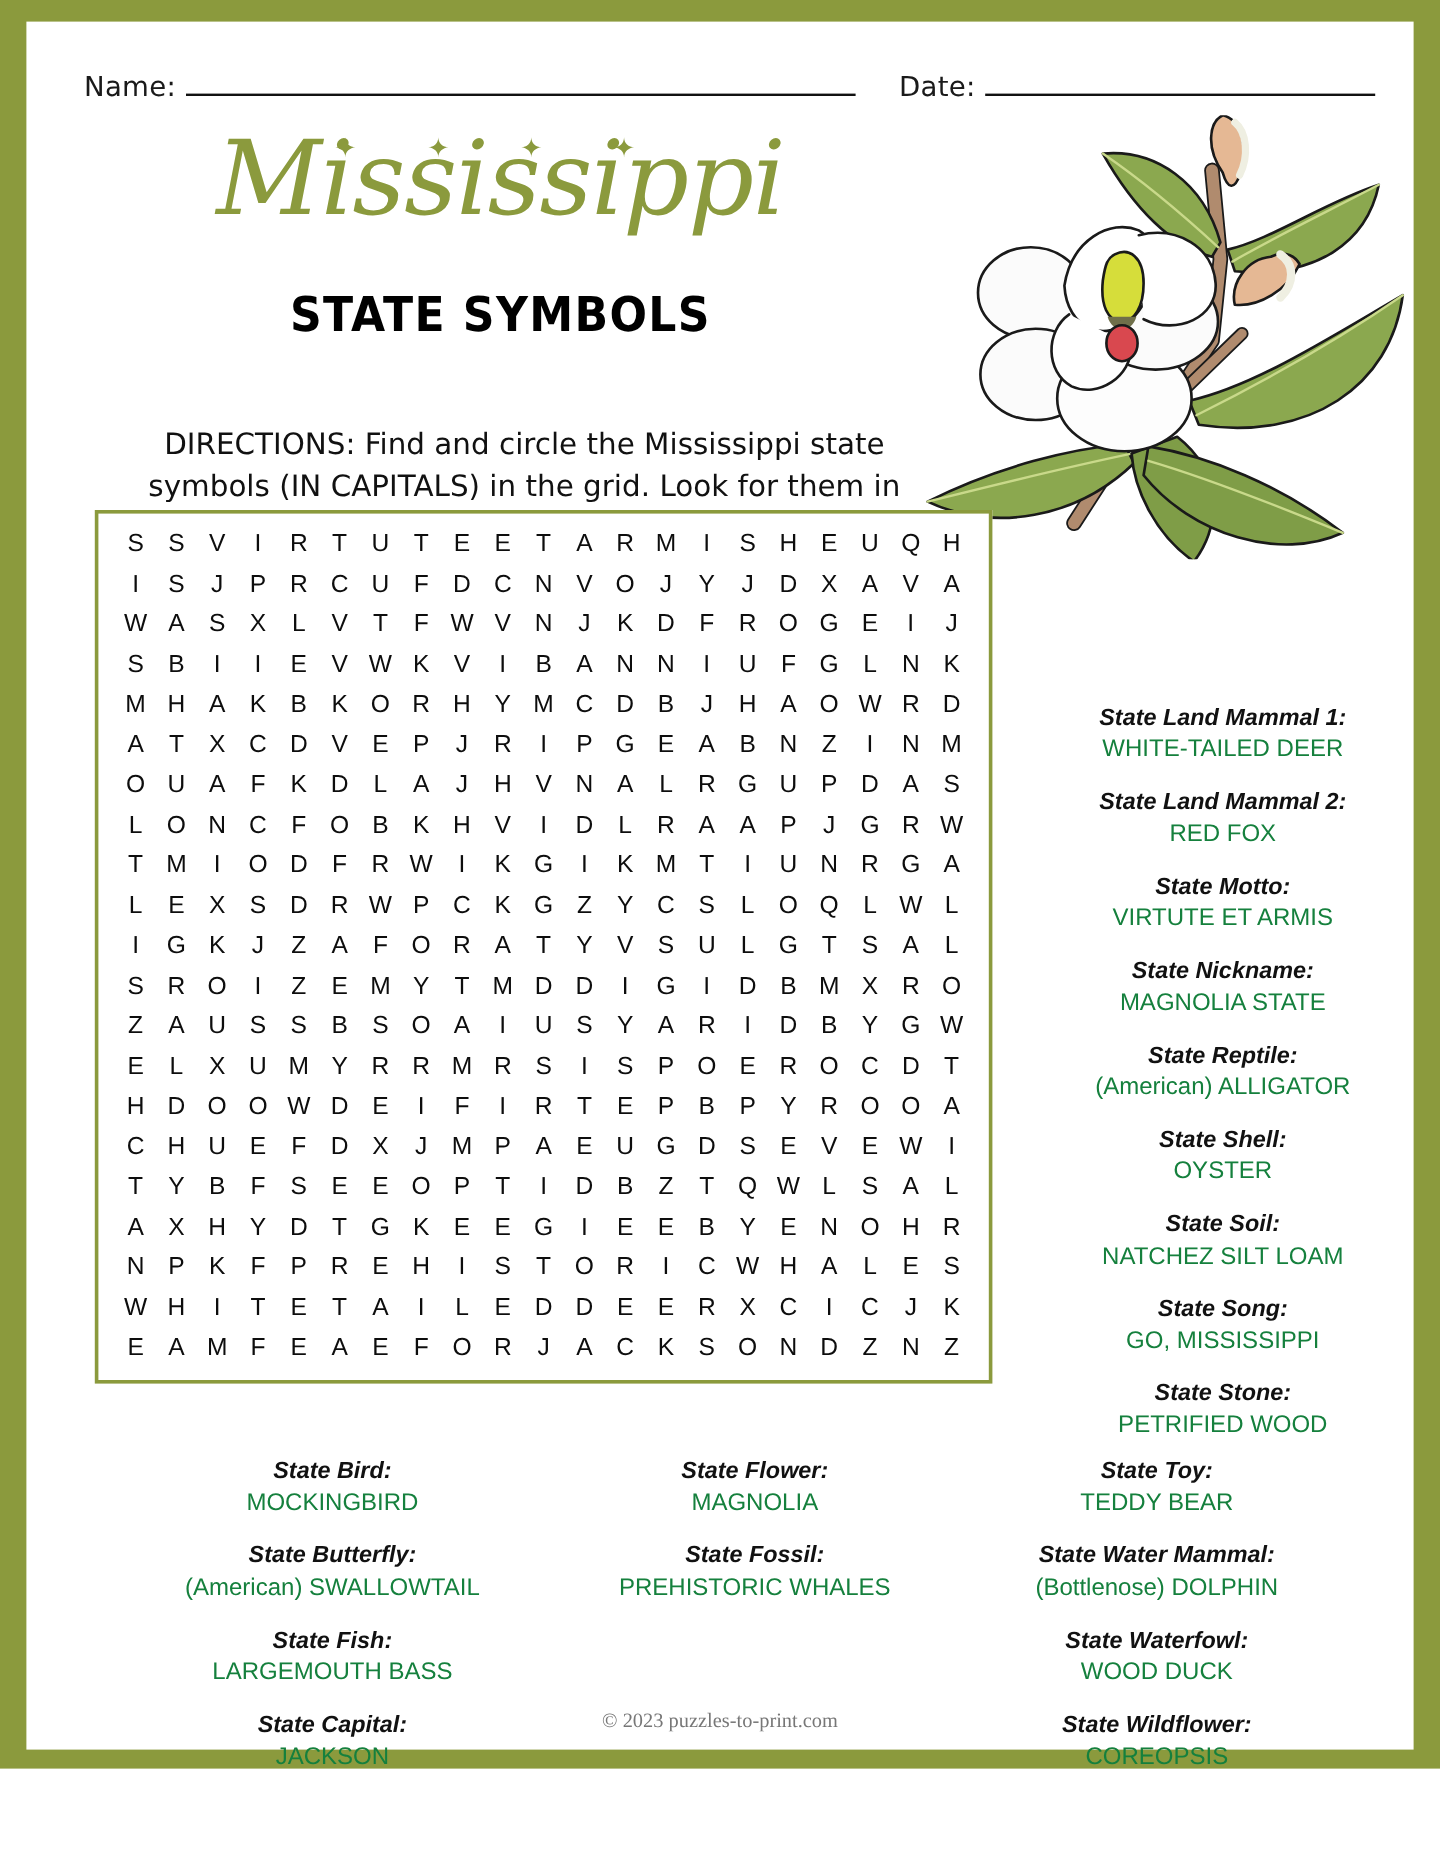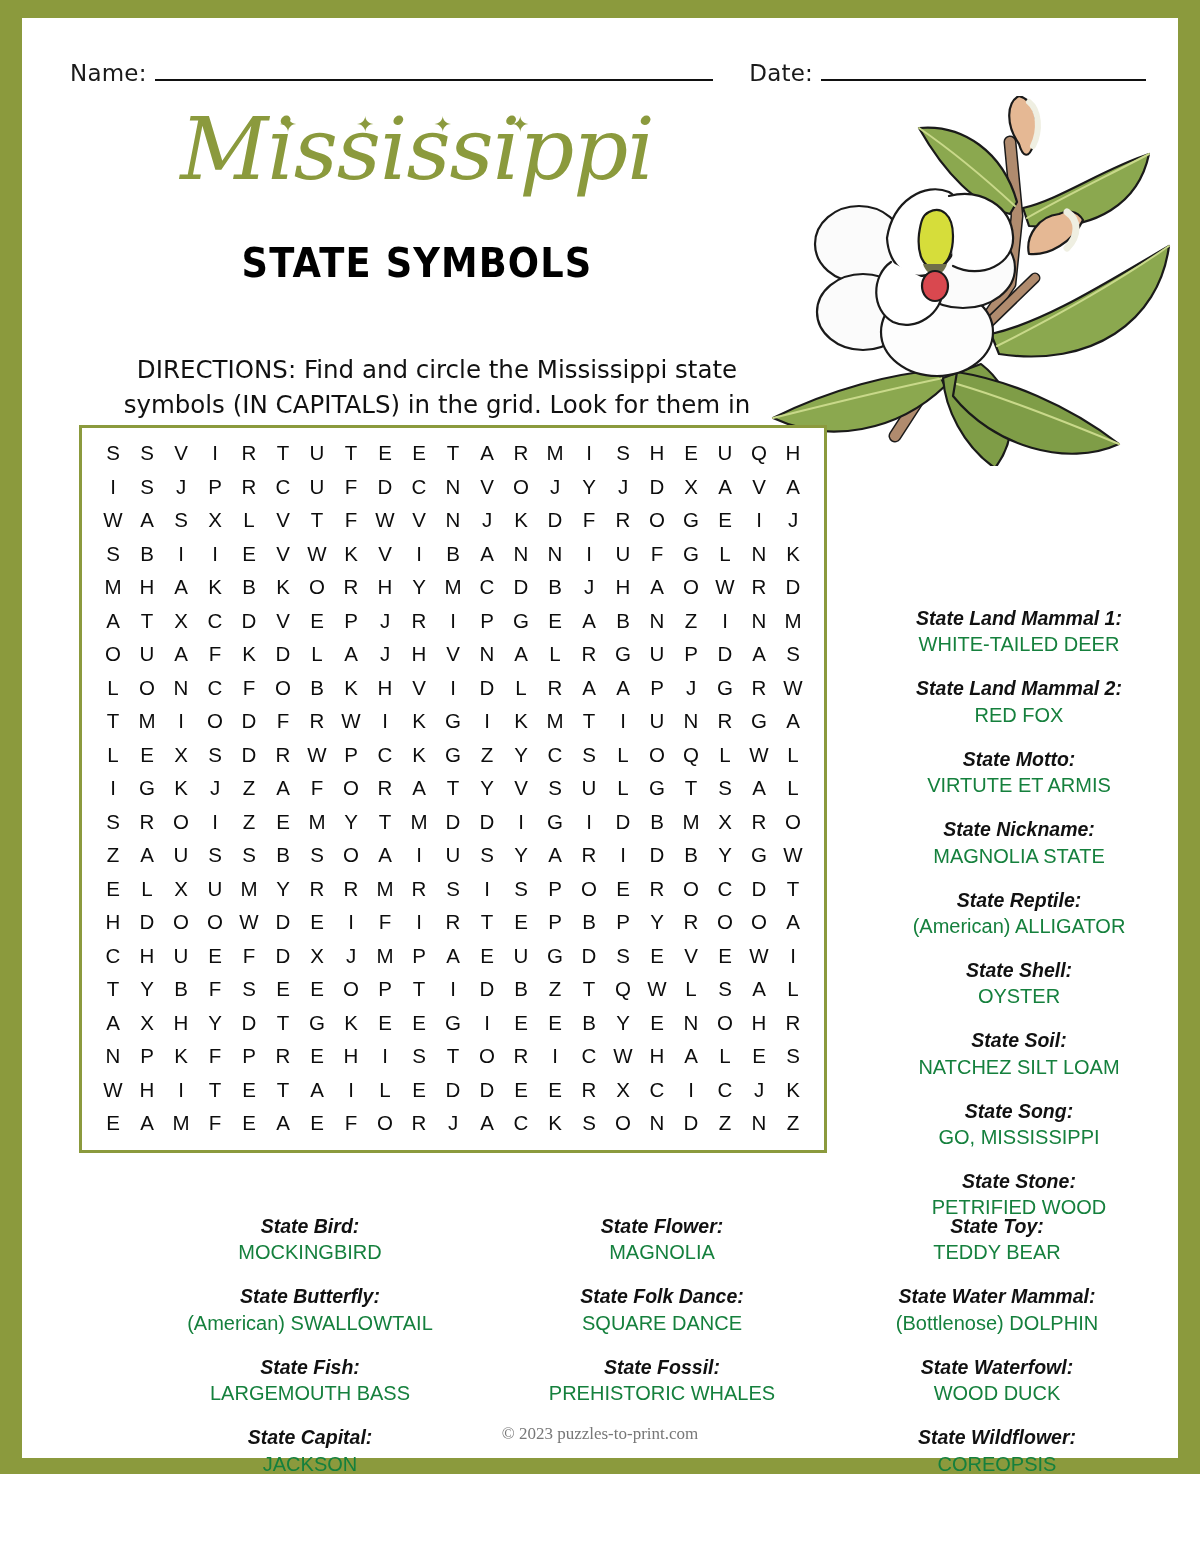--- a/index.html
+++ b/index.html
@@ -149,31 +149,31 @@
   .wl-ans {
     font-family: "Liberation Sans", sans-serif;
     font-size: 20px;
     color: #15803d;
     line-height: 1.3;
     margin-top: 1px;
   }
 
   .right-col {
     position: absolute;
-    top: 588px;
+    top: 568px;
     left: 838px;
     width: 318px;
   }
   .bottom-cols {
     position: absolute;
     top: 1196px;
     left: 46px;
     right: 22px;
     display: flex;
-    justify-content: flex-end;
+    justify-content: center;
   }
   .bottom-cols .bcol { width: 352px; }
   .bottom-cols .bcol.c3 { width: 318px; }
 
   .footer {
     position: absolute;
     bottom: 14px;
     left: 0;
     width: 100%;
     text-align: center;
@@ -753,24 +753,20 @@
             <div class="wl-cat">State Capital:</div>
             <div class="wl-ans">JACKSON</div>
           </div>
         </div>
       <div class="bcol" id="bcol2">
           <div class="wl-entry">
             <div class="wl-cat">State Flower:</div>
             <div class="wl-ans">MAGNOLIA</div>
           </div>
           <div class="wl-entry">
-            <div class="wl-cat">State Folk Dance:</div>
-            <div class="wl-ans">SQUARE DANCE</div>
-          </div>
-          <div class="wl-entry">
             <div class="wl-cat">State Fossil:</div>
             <div class="wl-ans">PREHISTORIC WHALES</div>
           </div>
         </div>
       <div class="bcol c3" id="bcol3">
           <div class="wl-entry">
             <div class="wl-cat">State Toy:</div>
             <div class="wl-ans">TEDDY BEAR</div>
           </div>
           <div class="wl-entry">

